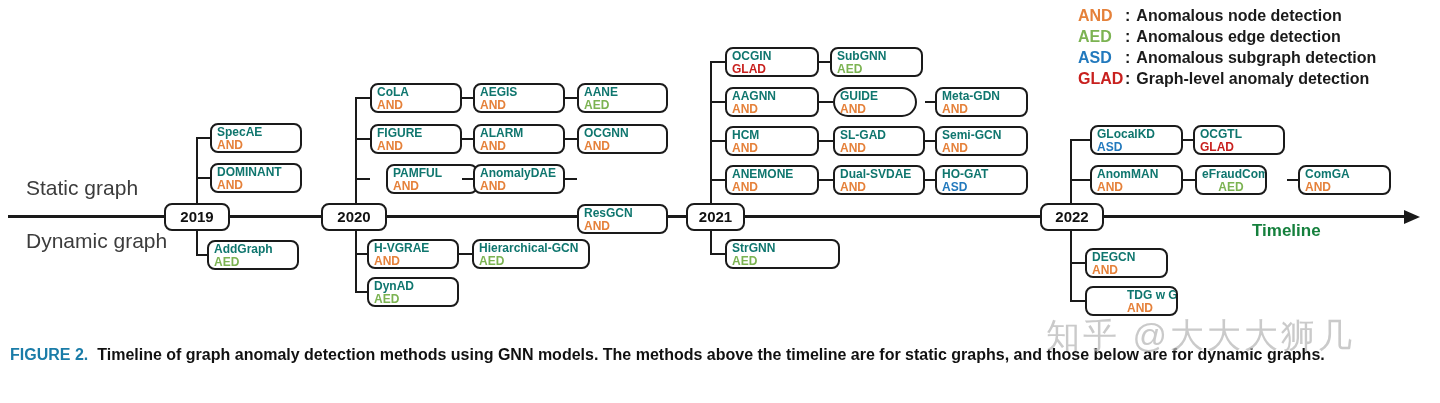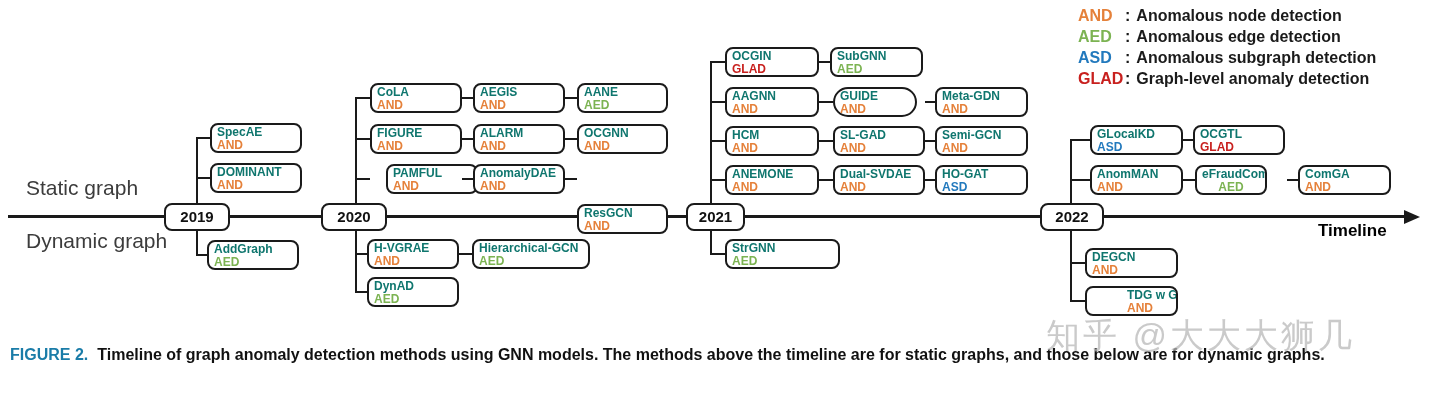--- a/index.html
+++ b/index.html
@@ -14,21 +14,21 @@
   .mbox{position:absolute;background:#fff;border:2px solid #1a1a1a;border-radius:8px;
     height:30px;box-sizing:border-box;padding:0px 5px;overflow:hidden;}
   .mname{font-weight:bold;font-size:12px;line-height:13px;color:#0f766e;white-space:nowrap;margin-top:1px;}
   .mtype{font-weight:bold;font-size:12px;line-height:12px;white-space:nowrap;}
 
   .ybox{position:absolute;background:#fff;border:2px solid #1a1a1a;border-radius:8px;
     height:28px;box-sizing:border-box;text-align:center;font-weight:bold;font-size:15px;
     line-height:24px;color:#111;}
 
   .side-label{position:absolute;font-size:21px;color:#3c3c3c;white-space:nowrap;}
-  #timeline-label{position:absolute;left:1318px;top:221px;font-weight:bold;font-size:17px;color:#000000;}
+  #timeline-label{position:absolute;left:1252px;top:221px;font-weight:bold;font-size:17px;color:#15803d;}
 
   #legend{position:absolute;left:1078px;top:5px;}
   .lrow{display:flex;font-weight:bold;font-size:16px;line-height:21px;color:#1a1a1a;white-space:nowrap;}
   .lacr{width:47px;}
   .lsep{margin-right:6px;}
 
   #caption{position:absolute;left:10px;top:344px;width:1424px;
     font-weight:bold;font-size:16px;line-height:21px;color:#111;}
   .cap-tag{color:#1a7ca8;margin-right:9px;}
 
@@ -235,21 +235,21 @@
         <div class="mname">eFraudCom</div>
         <div class="mtype" style="color: rgb(124, 179, 82);">AED</div>
       </div>
       <div class="seg" style="left: 1287px; top: 179px; width: 11px; height: 2px;"></div>
       <div class="mbox" style="left: 1298px; top: 165px; width: 93px;">
         <div class="mname">ComGA</div>
         <div class="mtype" style="color: rgb(229, 129, 58);">AND</div>
       </div>
       <div class="seg" style="left: 1070px; top: 229px; width: 2px; height: 73px;"></div>
       <div class="seg" style="left: 1070px; top: 262px; width: 15px; height: 2px;"></div>
-      <div class="mbox" style="left: 1085px; top: 248px; width: 93px;">
+      <div class="mbox" style="left: 1085px; top: 248px; width: 83px;">
         <div class="mname">DEGCN</div>
         <div class="mtype" style="color: rgb(229, 129, 58);">AND</div>
       </div>
       <div class="seg" style="left: 1070px; top: 300px; width: 15px; height: 2px;"></div>
       <div class="mbox" style="left: 1085px; top: 286px; width: 93px; padding-left: 40px;">
         <div class="mname">TDG w GCN</div>
         <div class="mtype" style="color: rgb(229, 129, 58);">AND</div>
       </div>
       <div class="ybox" style="left: 1040px; top: 203px; width: 64px;">2022</div>
     </div>

